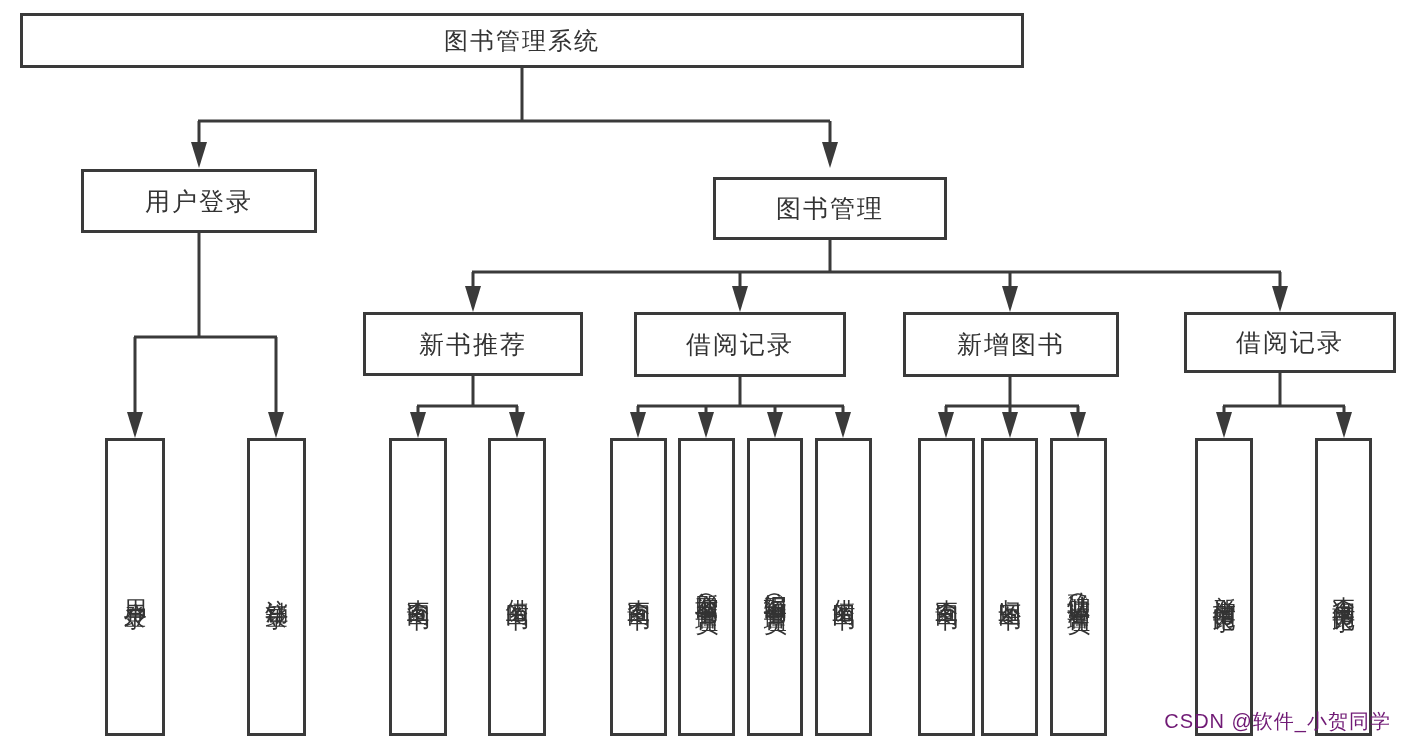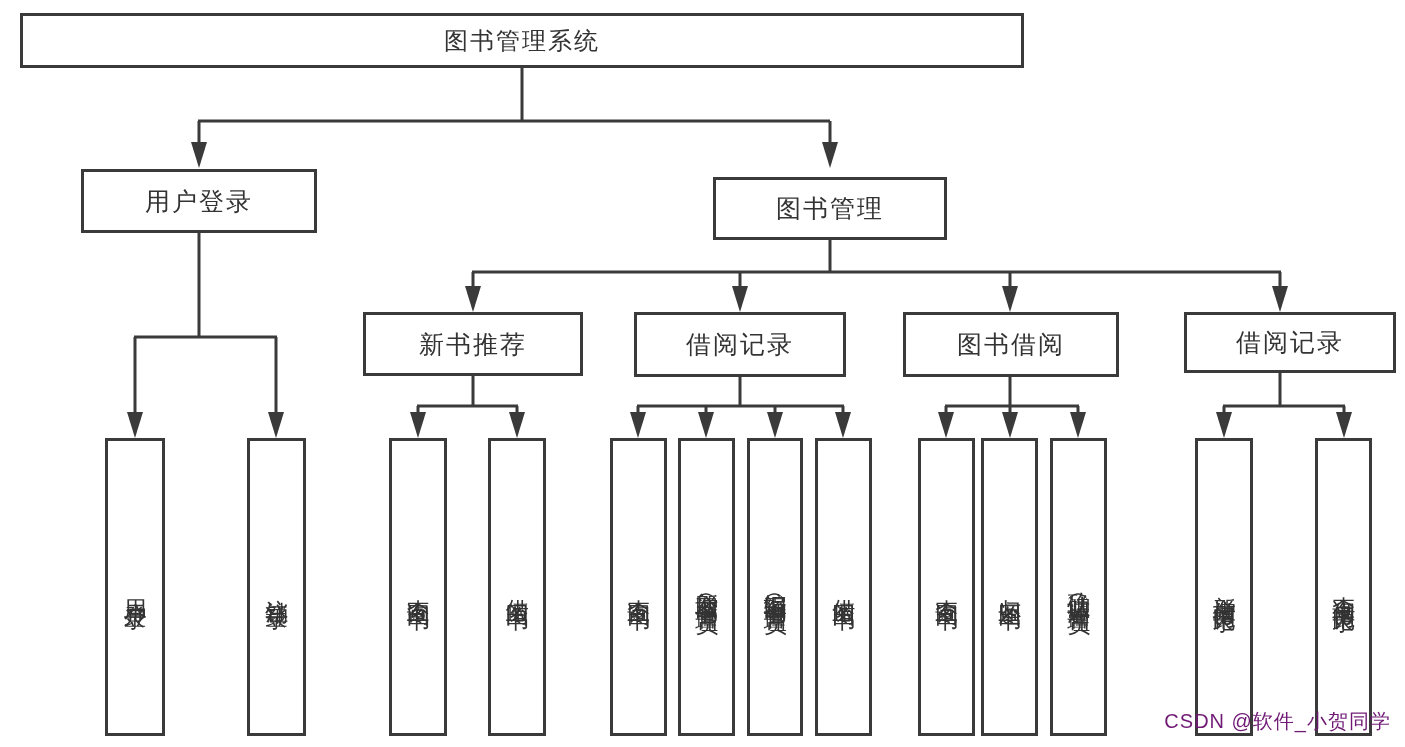--- a/index.html
+++ b/index.html
@@ -85,21 +85,21 @@
     </g>
   </svg>
 
   <div class="node h root n-root">图书管理系统</div>
 
   <div class="node h n-l2a">用户登录</div>
   <div class="node h n-l2b">图书管理</div>
 
   <div class="node h n-l3a">新书推荐</div>
   <div class="node h n-l3b">借阅记录</div>
-  <div class="node h n-l3c">图书借阅</div>
+  <div class="node h n-l3c">新增图书</div>
   <div class="node h n-l3d">借阅记录</div>
 
   <div class="node v n-lf01">用户登录</div>
   <div class="node v n-lf02">注销登录</div>
 
   <div class="node v n-lf03">查询图书</div>
   <div class="node v n-lf04">借阅图书</div>
 
   <div class="node v n-lf05">查询图书</div>
   <div class="node v n-lf06">新增图书（管理员）</div>

